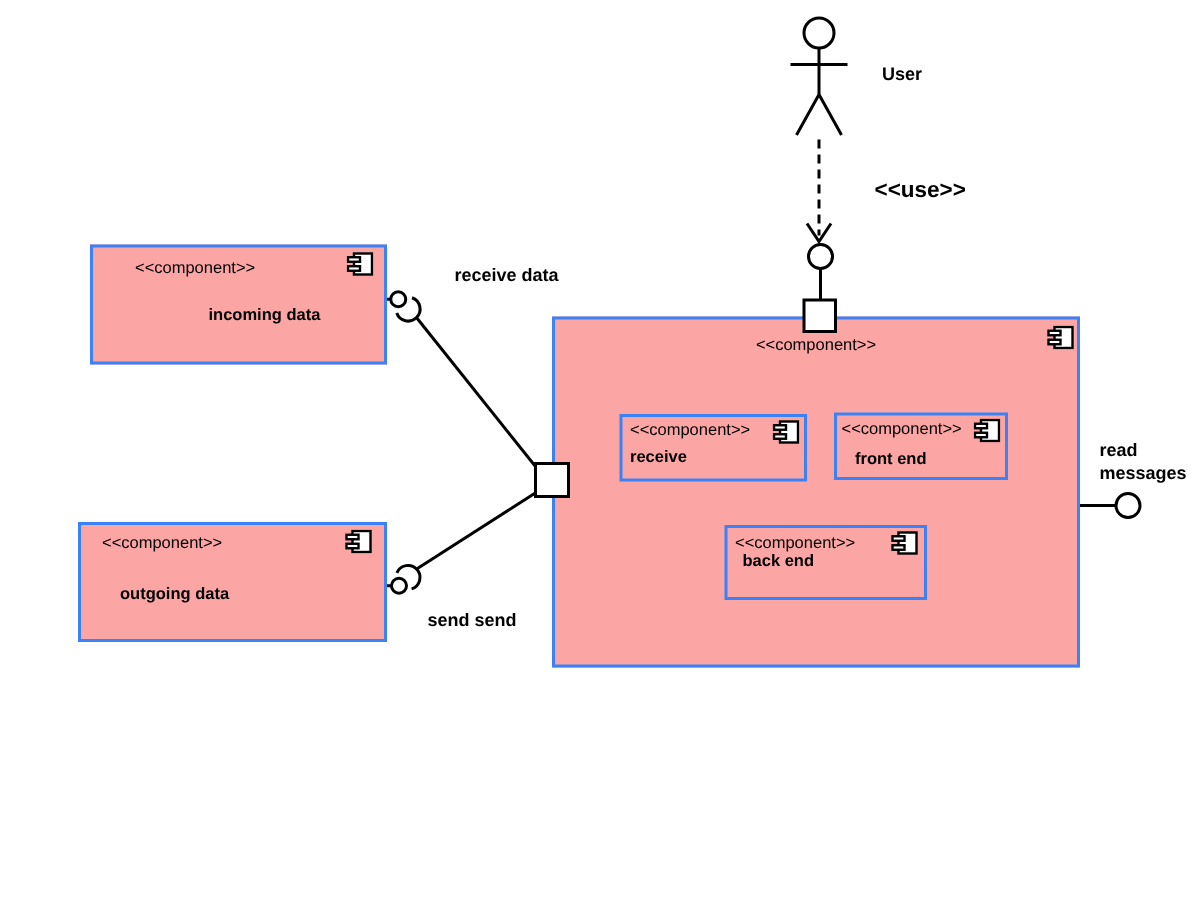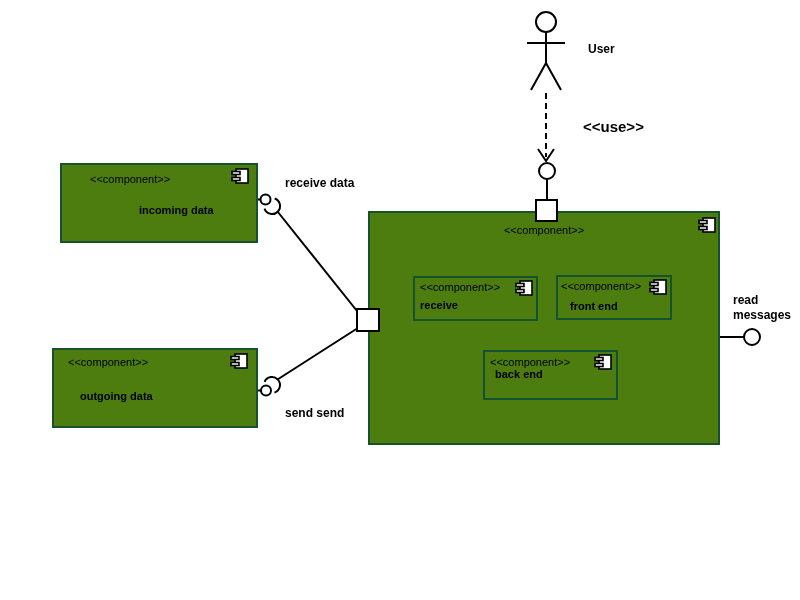--- a/index.html
+++ b/index.html
@@ -1,20 +1,20 @@
 <!DOCTYPE html>
 <html><head>
 <meta charset="utf-8">
 <style>
   * { margin:0; padding:0; box-sizing:border-box; }
   html,body { background:#ffffff; }
   body { font-family:"Liberation Sans", sans-serif; color:#000; }
   .canvas { position:relative; width:800px; height:503px; background:#fff; overflow:hidden; }
   .wires { position:absolute; left:0; top:0; z-index:5; pointer-events:none; }
-  .box { position:absolute; border:2px solid #14532d; background:#4d7c0f; z-index:2; }
+  .box { position:absolute; border:2px solid #3b82f6; background:#fca5a5; z-index:2; }
   .box .inner { border-width:2px; }
   .stereo { position:absolute; font-size:11px; white-space:nowrap; }
   .cname  { position:absolute; font-size:11px; font-weight:bold; white-space:nowrap; }
   .lbl { position:absolute; font-size:12px; font-weight:bold; z-index:3; }
   .ctr { left:0; right:0; text-align:center; }
   .cicon { position:absolute; z-index:4; }
   .ln   { stroke:#000; stroke-width:2; fill:none; }
   .shape{ stroke:#000; stroke-width:2; fill:#fff; }
   .dash { stroke-dasharray:6 4; }
   .icnr { fill:#fff; stroke:#000; stroke-width:1.6; }
@@ -60,21 +60,21 @@
       <line class="ln" x1="720" y1="337" x2="744" y2="337"></line>
       <circle class="shape" cx="752" cy="337" r="8"></circle>
     </g>
 
     <rect class="shape" x="536" y="200" width="21" height="21"></rect>
     <rect class="shape" x="357" y="309" width="22" height="22"></rect>
   </svg>
 
   <span class="lbl" style="left:588px; top:42px;">User</span>
   <span class="lbl" style="left:583px; top:118px; font-size:15px;">&lt;&lt;use&gt;&gt;</span>
-  <span class="lbl" style="left:285px; top:176px;">receive data</span>
+  <span class="lbl" style="left:303px; top:176px;">receive data</span>
   <span class="lbl" style="left:285px; top:406px;">send send</span>
   <span class="lbl" style="left:733px; top:293px; width:58px; line-height:15px;">read messages</span>
 
   <div class="box" style="left:60px; top:163px; width:198px; height:80px;">
     <span class="stereo" style="left:28px; top:8px;">&lt;&lt;component&gt;&gt;</span>
     <span class="cname" style="left:38px; top:39px;padding-left:39px;">incoming data</span>
     <svg class="cicon" style="left:169px; top:3px;" width="18" height="16" viewBox="0 0 18 16">
       <rect class="icnr" x="5" y="1" width="12" height="14"></rect>
         <rect class="icnr" x="1" y="3.5" width="8" height="3"></rect>
         <rect class="icnr" x="1" y="9.5" width="8" height="3"></rect>

